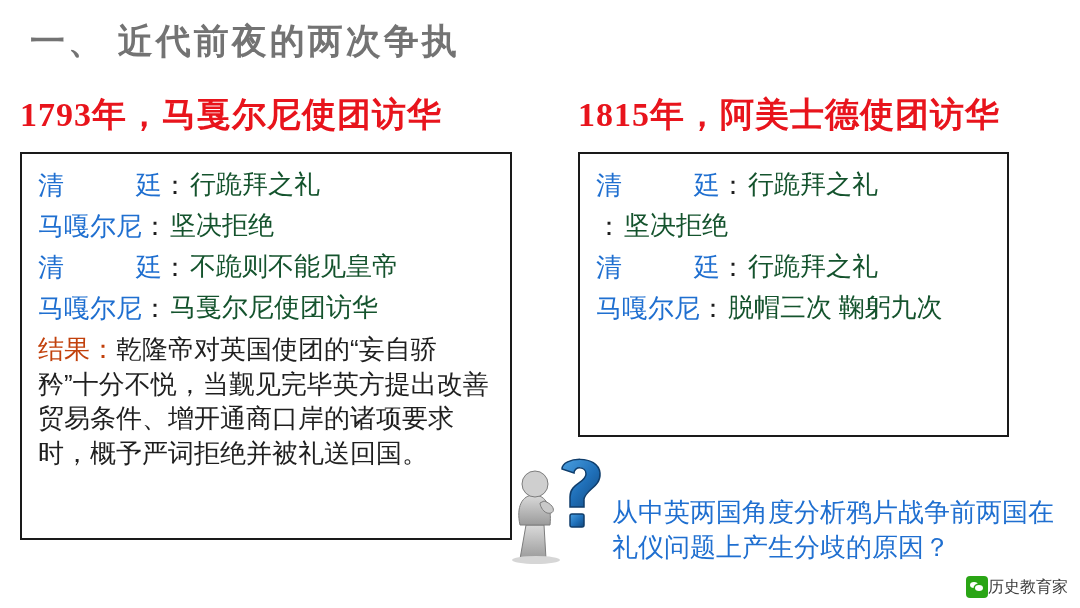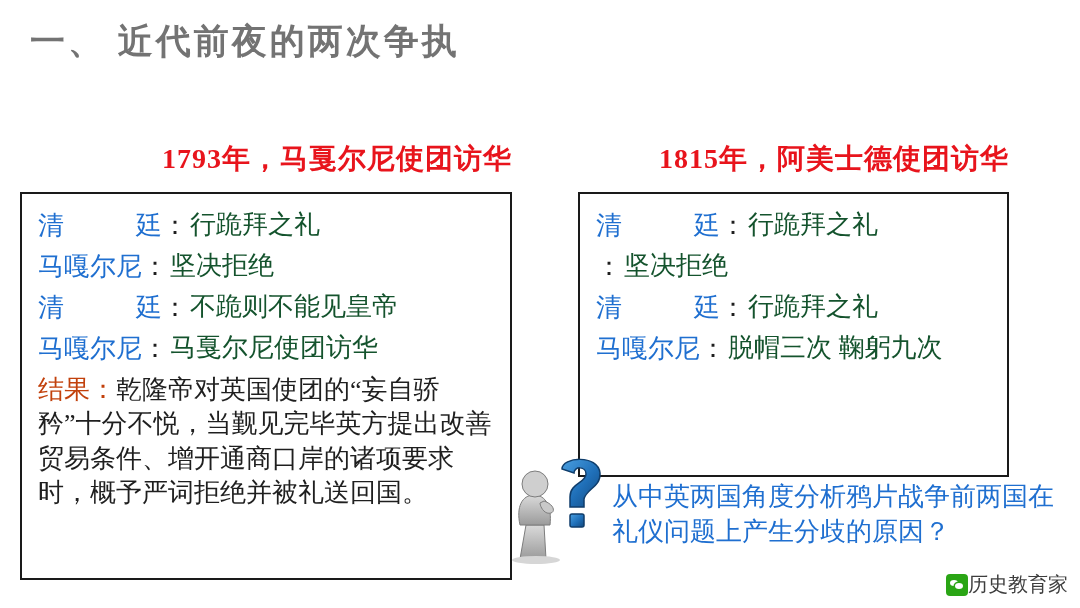--- a/index.html
+++ b/index.html
@@ -34,28 +34,27 @@
   }
 
   .col {
     position: absolute;
     top: 92px;
   }
   .col-left { left: 20px; width: 492px; }
   .col-right { left: 578px; width: 431px; }
 
   .col-heading {
-    text-align: right;
+    text-align: left;
     color: #e8141c;
-    font-size: 28px;
+    font-size: 34px;
     font-weight: bold;
     letter-spacing: 1px;
     font-family: "Liberation Serif", serif;
     white-space: nowrap;
-    margin-top: 48px;
   }
 
   .box {
     margin-top: 14px;
     border: 2px solid #1a1a1a;
     box-sizing: border-box;
     padding: 14px 16px 16px 16px;
     background: #ffffff;
   }
   .box-left { height: 388px; }
@@ -97,32 +96,32 @@
   }
   .result-label {
     color: #c2410c;
     font-size: 26px;
     font-family: Liberation Serif, serif;
   }
   .result-text {
     color: #1f1f1f;
     font-size: 26px;
     line-height: 1.32;
-    font-family: Liberation Serif, serif;
+    font-family: Liberation Sans, sans-serif;
     margin-top: 32px;
   }
 
   
   .question-block {
     position: absolute;
     left: 500px;
     top: 455px;
     width: 560px;
     display: flex;
-    align-items: center;
+    align-items: flex-end;
   }
   .q-mark-wrap {
     position: relative;
     width: 112px;
     height: 110px;
     flex: 0 0 auto;
   }
   .q-text {
     color: #1f6fd0;
     font-size: 26px;
@@ -135,21 +134,21 @@
   .thinker-svg { position: absolute; left: 0; top: 0; }
 
   
   .watermark {
     position: absolute;
     right: 12px;
     bottom: 10px;
     display: flex;
     align-items: center;
     color: #3d3d3d;
-    font-size: 20px;
+    font-size: 16px;
     font-family: "Liberation Sans", sans-serif;
   }
   .wm-logo {
     width: 22px;
     height: 22px;
     border-radius: 4px;
     background: #2aa515;
     position: relative;
     flex: 0 0 auto;
   }

